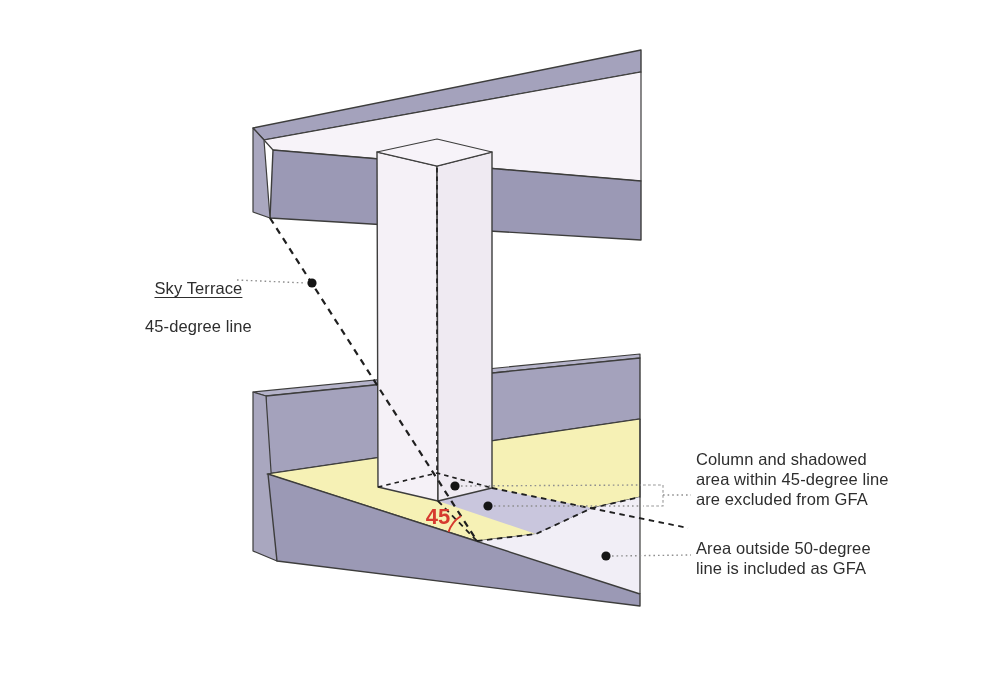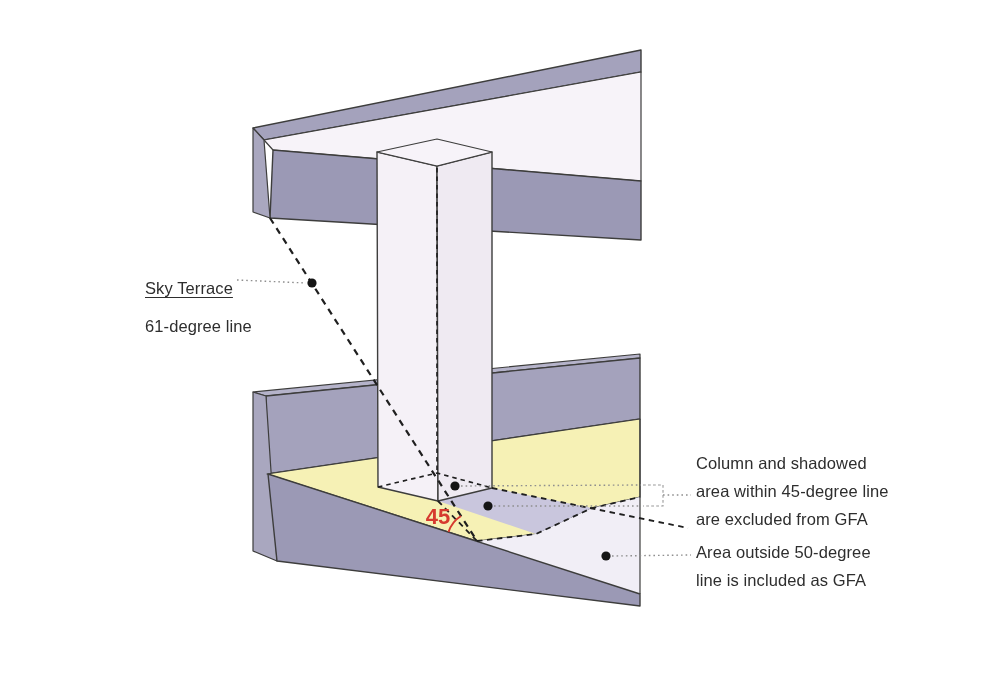--- a/index.html
+++ b/index.html
@@ -1,19 +1,19 @@
 <!DOCTYPE html>
 <html><head>
 <meta charset="utf-8">
 <style>
   html,body{margin:0;padding:0;background:#ffffff;}
   #stage{position:relative;width:1000px;height:679px;background:#ffffff;overflow:hidden;
          font-family:"Liberation Sans","DejaVu Sans",sans-serif;}
   #diagram-svg{position:absolute;left:0;top:0;}
-  .note{position:absolute;color:#2e2e2e;font-size:16.5px;line-height:28px;
+  .note{position:absolute;color:#2e2e2e;font-size:16.5px;line-height:20px;
         white-space:pre-line;letter-spacing:.1px;}
   .note-left{line-height:19px;}
   .ul{text-decoration:underline;text-underline-offset:3px;}
 </style>
 </head>
 <body>
 
 <div id="stage">
 
   <svg id="diagram-svg" width="1000" height="679" viewBox="0 0 1000 679">
@@ -75,23 +75,23 @@
     </g>
     <polyline points="643,485 663,485 663,506 643,506" fill="none" stroke="#9a9a9a" stroke-width="1.1" stroke-dasharray="2.8 2.2"></polyline>
     <g fill="#151515">
       <circle cx="312" cy="283" r="4.6"></circle>
       <circle cx="455" cy="486" r="4.6"></circle>
       <circle cx="488" cy="506" r="4.6"></circle>
       <circle cx="606" cy="556" r="4.6"></circle>
     </g>
   </svg>
 
-  <div class="note note-left" style="left:145px;top:260px;">
+  <div class="note note-left" style="left:145px;top:260px;text-align:center;">
     <span class="ul">Sky Terrace</span><br>
-    <span>61-degree line</span>
+    <span>45-degree line</span>
   </div>
 
   <div class="note" style="left:696px;top:449px;">Column and shadowed
 area within 45-degree line
 are excluded from GFA</div>
 
   <div class="note" style="left:696px;top:538px;">Area outside 50-degree
 line is included as GFA</div>
 
 </div>

